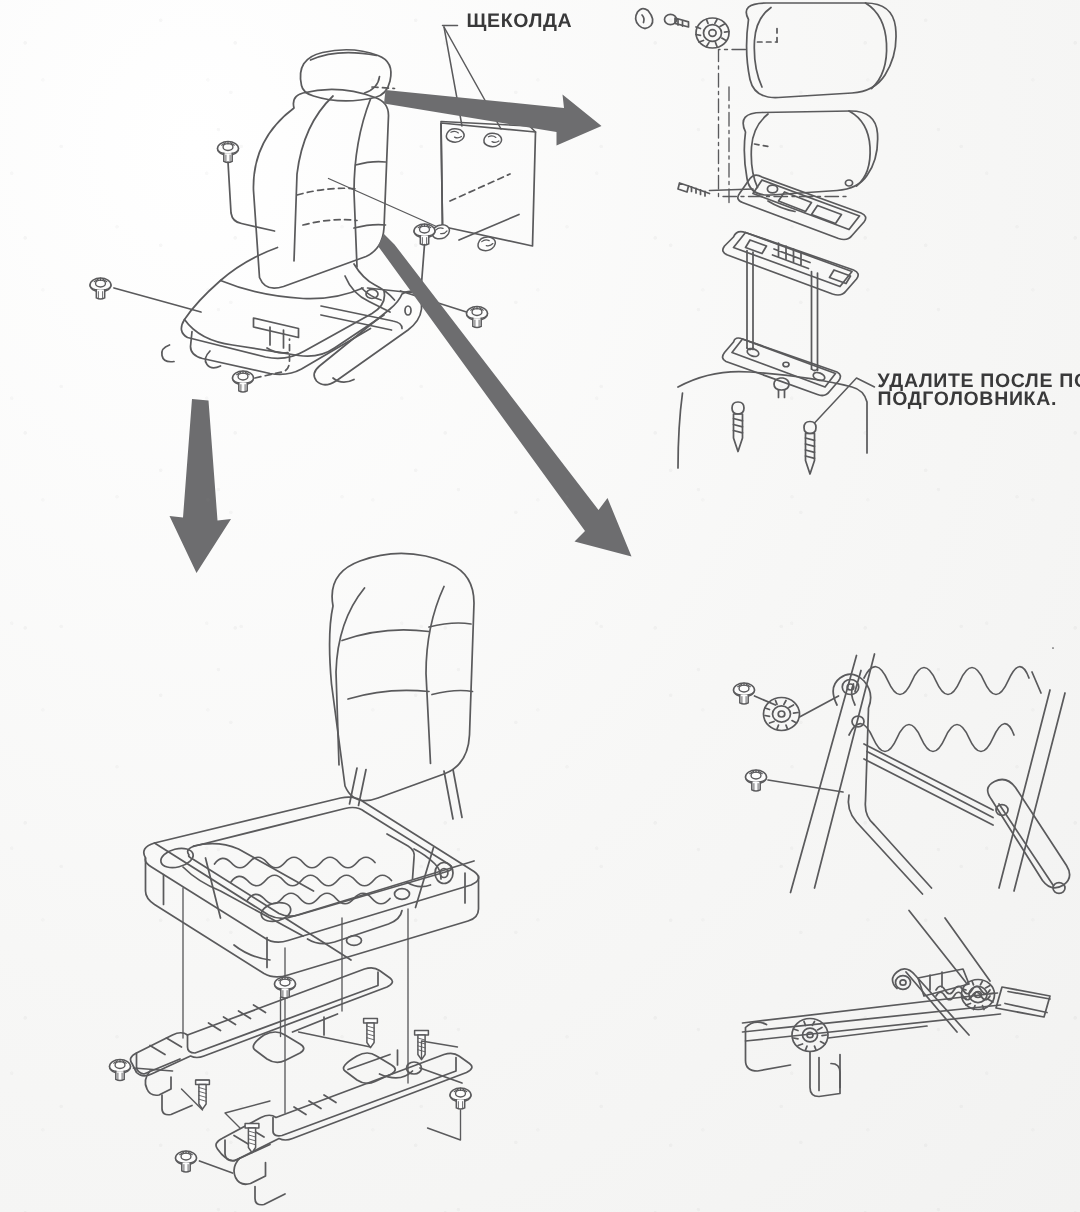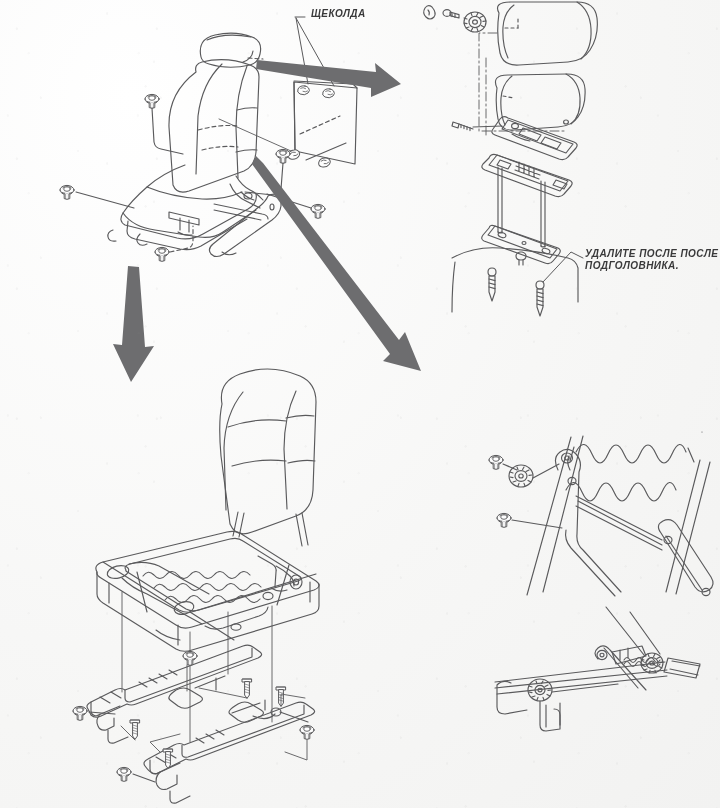--- a/index.html
+++ b/index.html
@@ -30,28 +30,27 @@
       radial-gradient(circle at 81% 44%, rgba(150,150,150,.12) 0 1px, transparent 1.4px),
       radial-gradient(circle at 52% 84%, rgba(150,150,150,.10) 0 1px, transparent 1.4px),
       radial-gradient(circle at 91% 72%, rgba(150,150,150,.12) 0 1px, transparent 1.4px),
       radial-gradient(circle at 6%  77%, rgba(150,150,150,.10) 0 1px, transparent 1.4px),
       radial-gradient(circle at 26% 38%, rgba(150,150,150,.09) 0 1px, transparent 1.4px);
     background-size:140px 130px,170px 150px,120px 160px,190px 140px,150px 180px,160px 120px,130px 150px,110px 140px;
   }
   svg.art{position:absolute;left:0;top:0;width:720px;height:808px;}
   .lbl{
     position:absolute;
-    font-size:10px;
+    font-size:13px;
     letter-spacing:.45px;
     font-weight:bold;
     color:#39393a;
     line-height:11.5px;
     white-space:pre;
     font-family:"Liberation Sans", sans-serif;
-    font-style:italic;
   }
 </style>
 </head>
 <body>
 
 <div id="page">
 
   <svg class="art" viewBox="0 0 720 808">
     <defs>
       <g id="flangeBolt">

